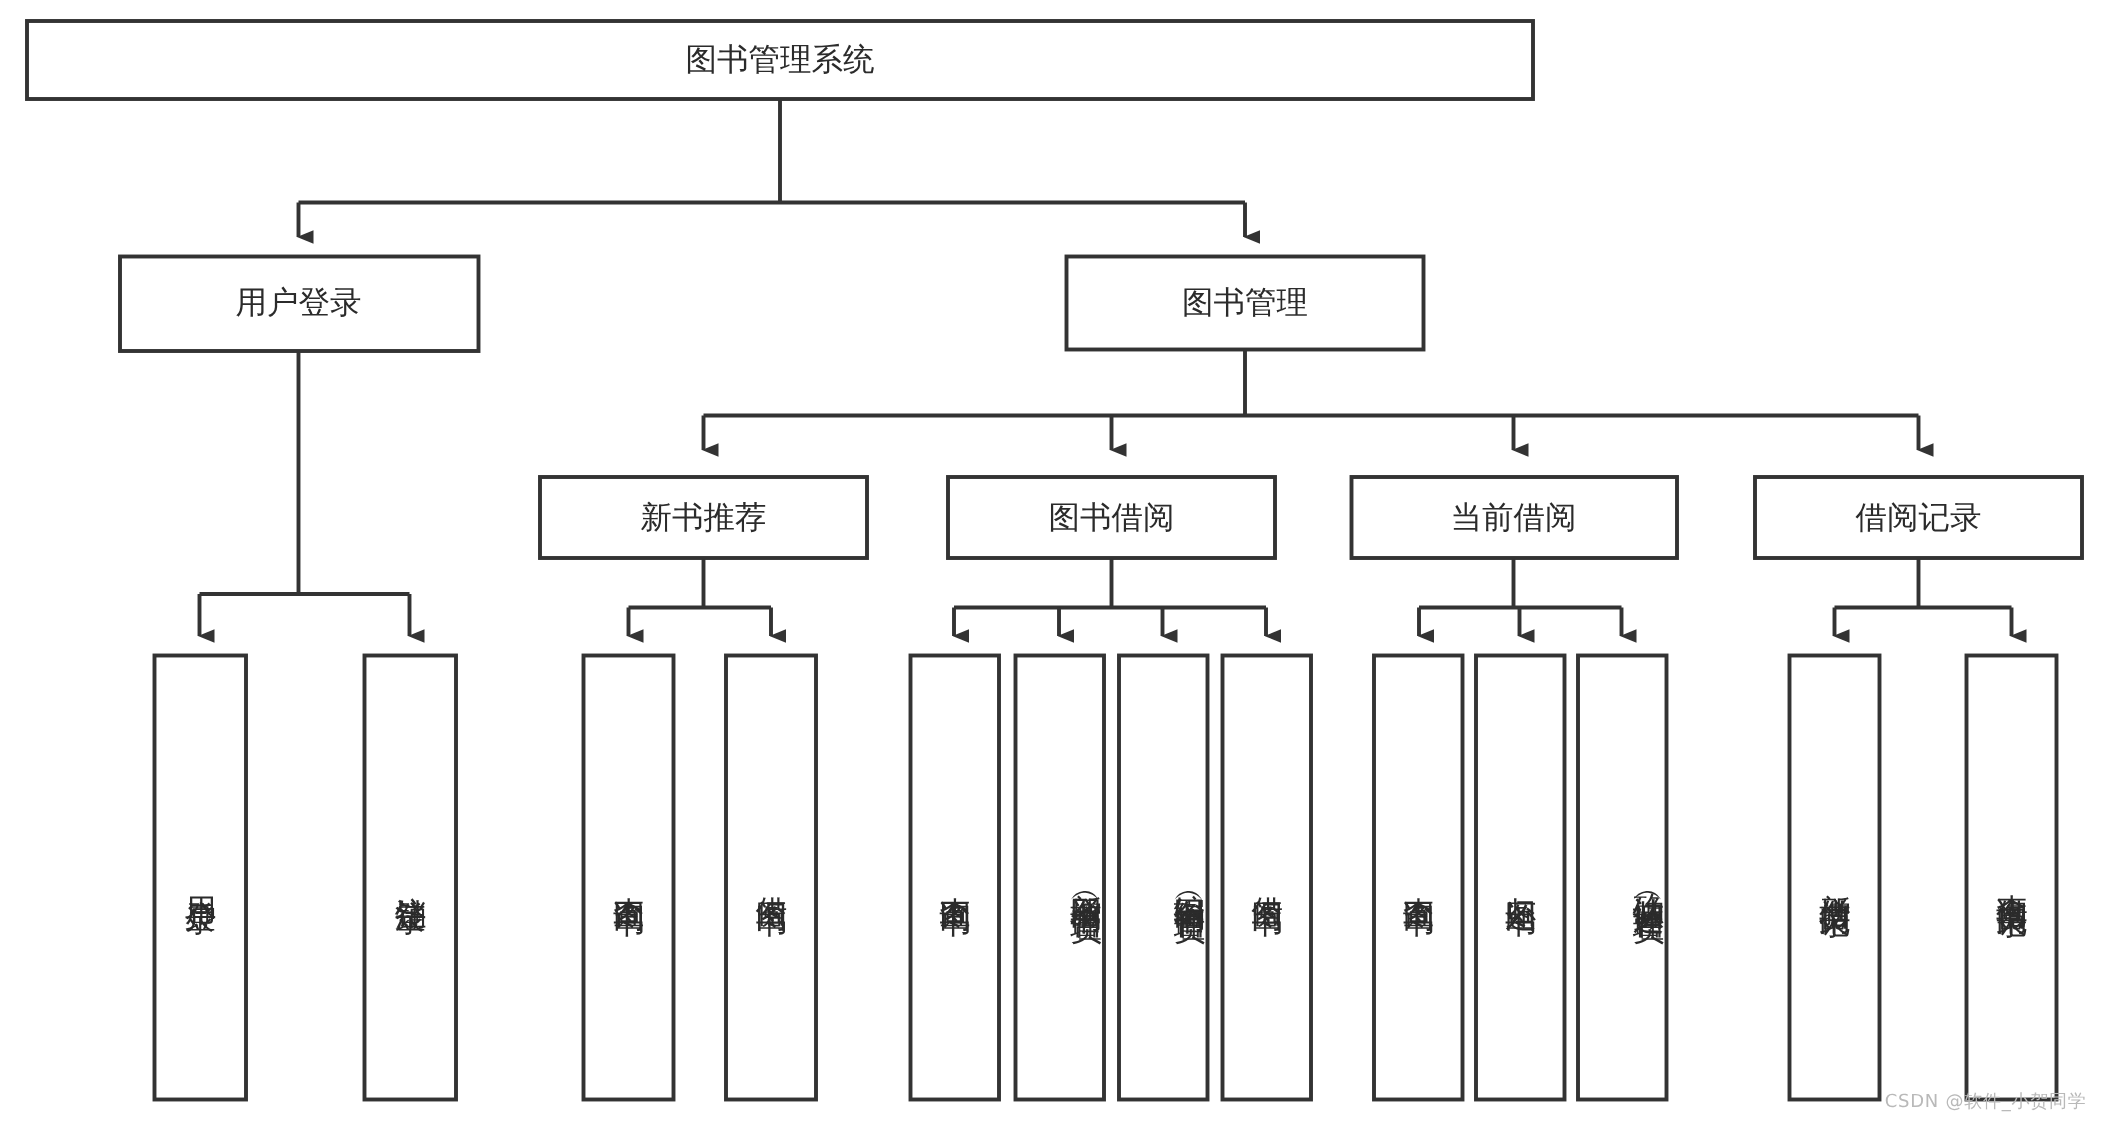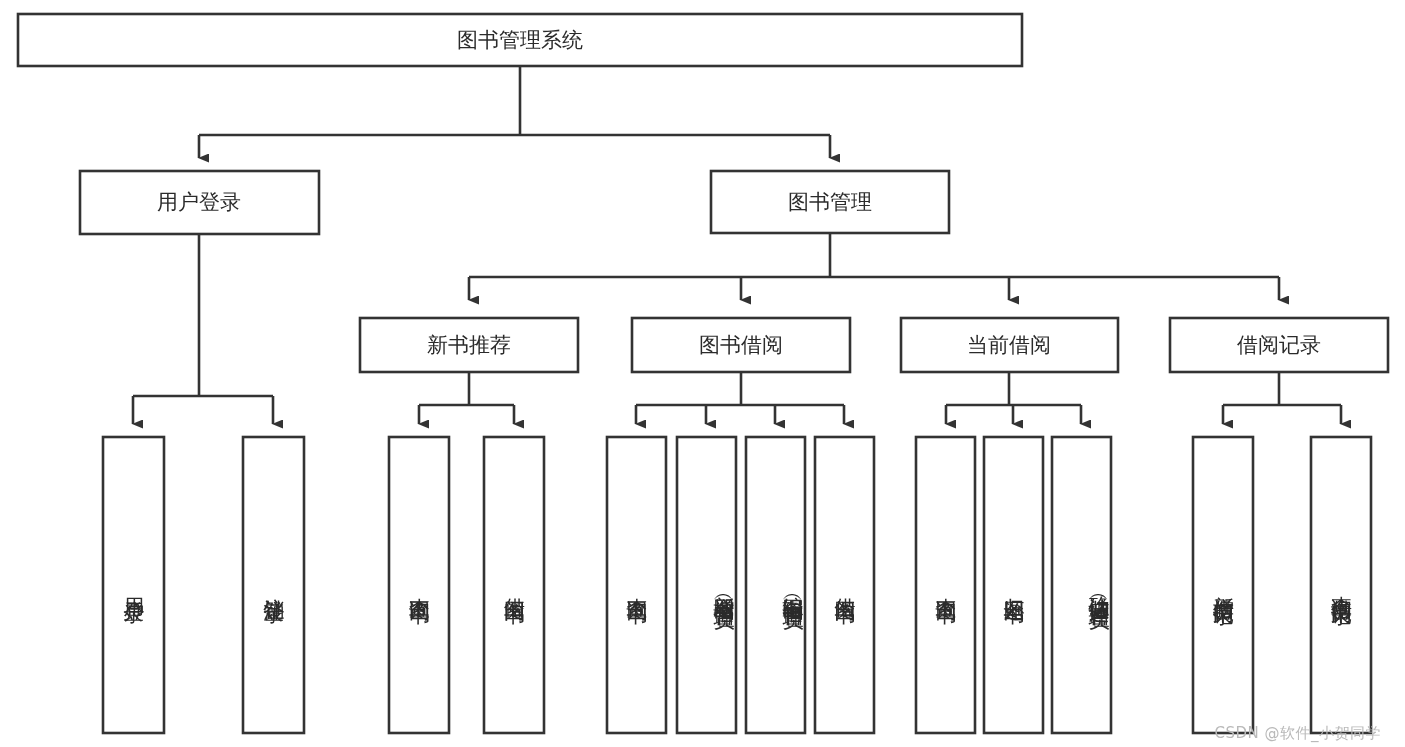--- a/index.html
+++ b/index.html
@@ -60,24 +60,24 @@
     font-size: 21px;
     line-height: 1.18;
     letter-spacing: 2px;
     color: #2b2b2b;
     text-align: center;
     white-space: nowrap;
     user-select: none;
   }
   .watermark {
     position: absolute;
-    right: 16px;
+    right: 6px;
     bottom: 4px;
     font-family: "DejaVu Sans", "Liberation Sans", sans-serif;
-    font-size: 15px;
+    font-size: 12px;
     color: #b9b9b9;
     letter-spacing: 0.5px;
     white-space: nowrap;
   }
 </style>
 </head>
 <body>
 
 <div id="diagram-root">
 

